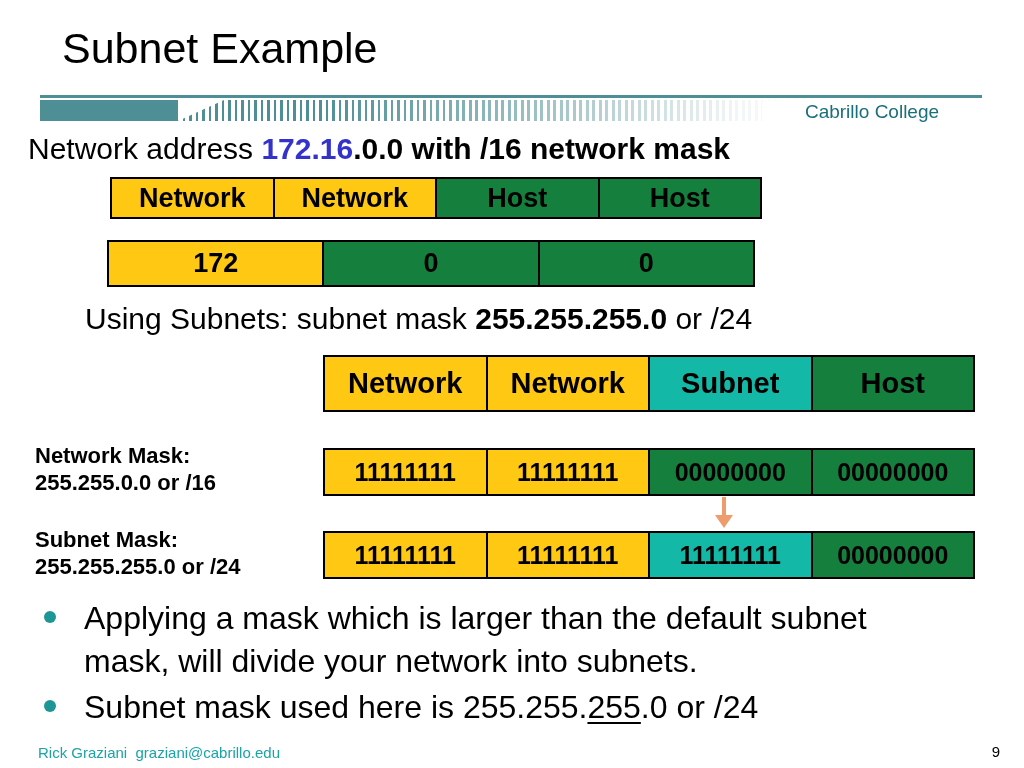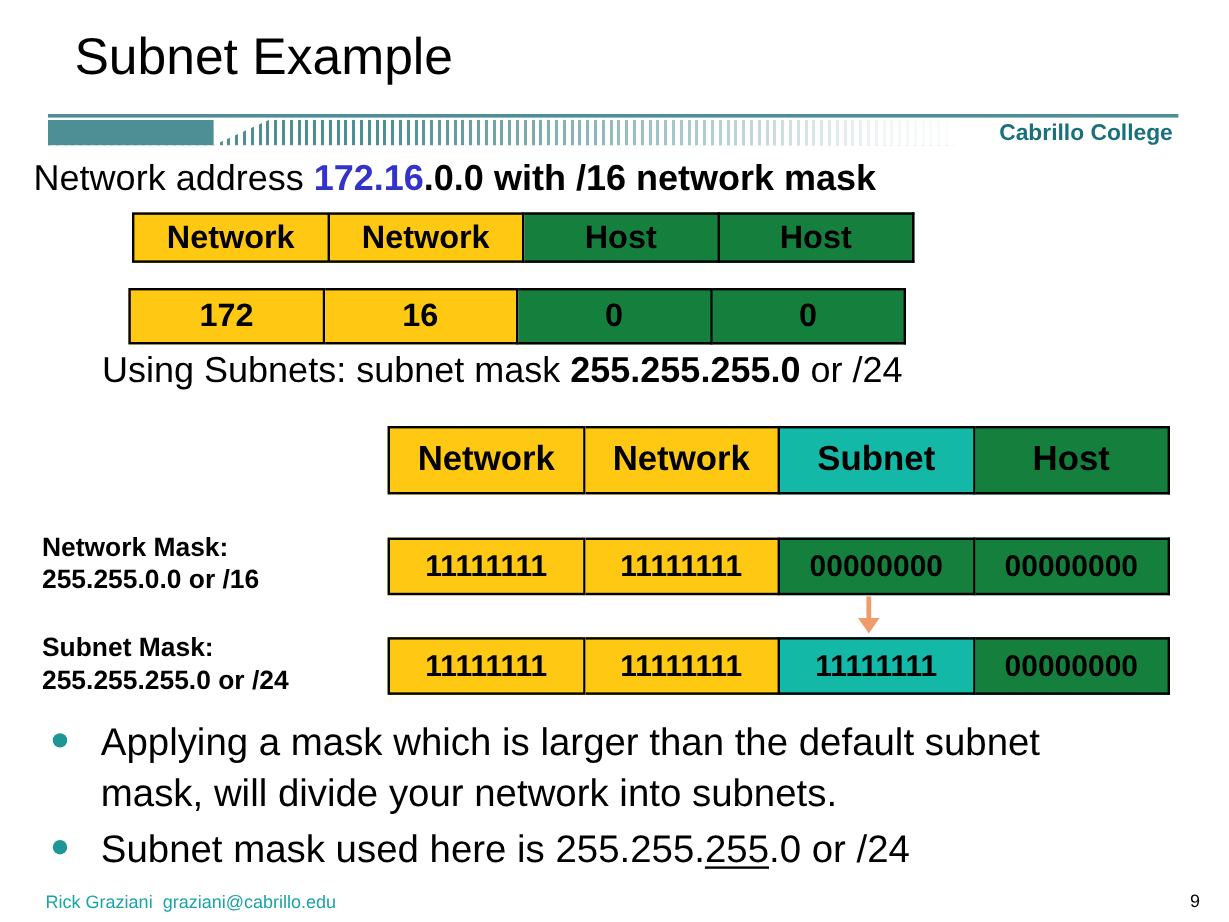--- a/index.html
+++ b/index.html
@@ -46,23 +46,23 @@
   }
   .bar-ramp {
     position:absolute; left:138px; top:0;
     width:0; height:0;
     border-bottom:21px solid transparent;
     border-left:0 solid transparent;
     border-top:21px solid #ffffff;
     border-right:46px solid transparent;
   }
   .logo {
-    position:absolute; left:795px; top:101px;
+    position:absolute; left:762px; top:101px;
     width:220px; text-align:center;
-    font-size:19px; font-weight:bold; color:#19707A;
+    font-size:19px; font-weight:normal; color:#19707A;
     background:rgba(255,255,255,0.85);
   }
 
   
   .intro {
     position:absolute; left:28px; top:132px;
     font-size:30px; color:#000; margin:0; white-space:nowrap;
   }
   .intro .hl { color:#3333CC; font-weight:bold; }
   .intro .b  { font-weight:bold; }
@@ -80,21 +80,21 @@
 
   .tbl-octet-head { left:110px; top:177px; width:652px; height:42px; font-size:27px; }
   .tbl-octet-val  { left:107px; top:240px; width:648px; height:47px; font-size:27px; }
   .tbl-subnet-head{ left:323px; top:355px; width:652px; height:57px; font-size:29px; }
   .tbl-bits       { left:323px; width:652px; height:48px; font-size:25px; }
   .tbl-bits-net   { top:448px; }
   .tbl-bits-sub   { top:531px; }
 
   
   .subnet-line {
-    position:absolute; left:85px; top:292px;
+    position:absolute; left:85px; top:302px;
     font-size:30px; color:#000; margin:0; white-space:nowrap;
   }
   .subnet-line .b { font-weight:bold; }
 
   
   .mask-label {
     position:absolute; left:35px;
     font-size:22px; font-weight:bold; color:#000; line-height:27px;
   }
   .mask-label-net { top:442px; }
@@ -158,21 +158,20 @@
 
   <div class="tbl tbl-octet-head">
     <div class="cell c-gold">Network</div>
     <div class="cell c-gold">Network</div>
     <div class="cell c-pale">Host</div>
     <div class="cell c-pale">Host</div>
   </div>
 
   <div class="tbl tbl-octet-val">
     <div class="cell c-gold">172</div>
-    <div class="cell c-gold">16</div>
     <div class="cell c-pale">0</div>
     <div class="cell c-pale">0</div>
   </div>
 
   <p class="subnet-line"><span>Using Subnets: subnet mask </span><span class="b">255.255.255.0</span><span> or /24</span></p>
 
   <div class="tbl tbl-subnet-head">
     <div class="cell c-gold">Network</div>
     <div class="cell c-gold">Network</div>
     <div class="cell c-peach">Subnet</div>

